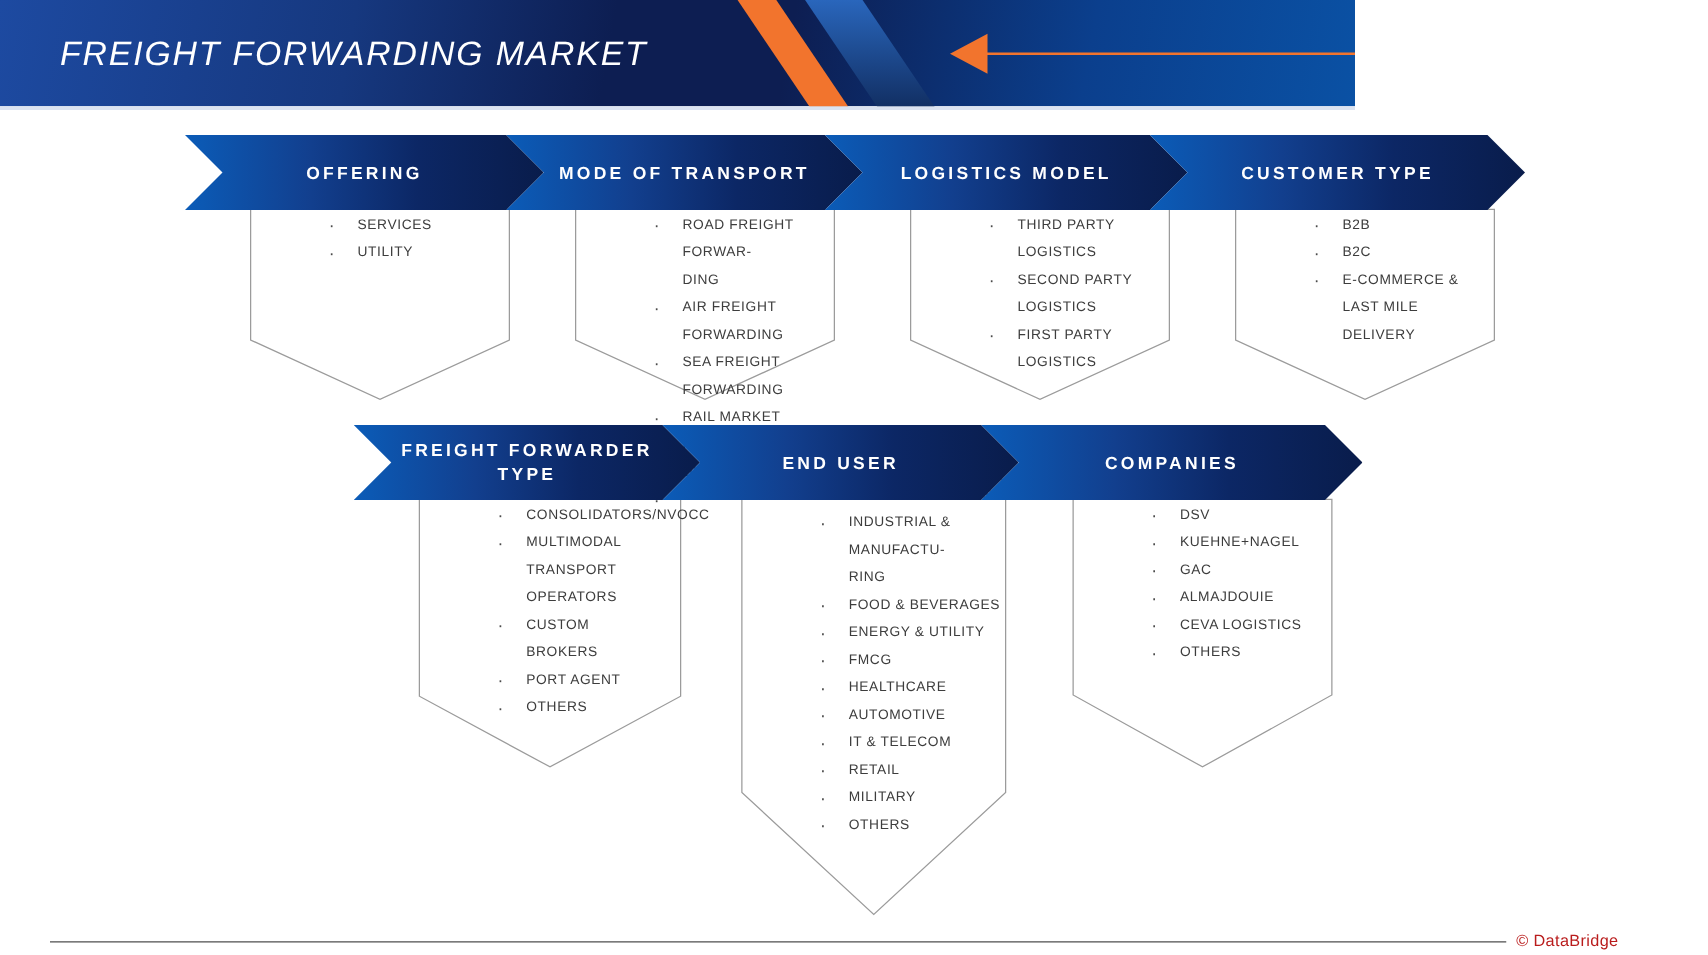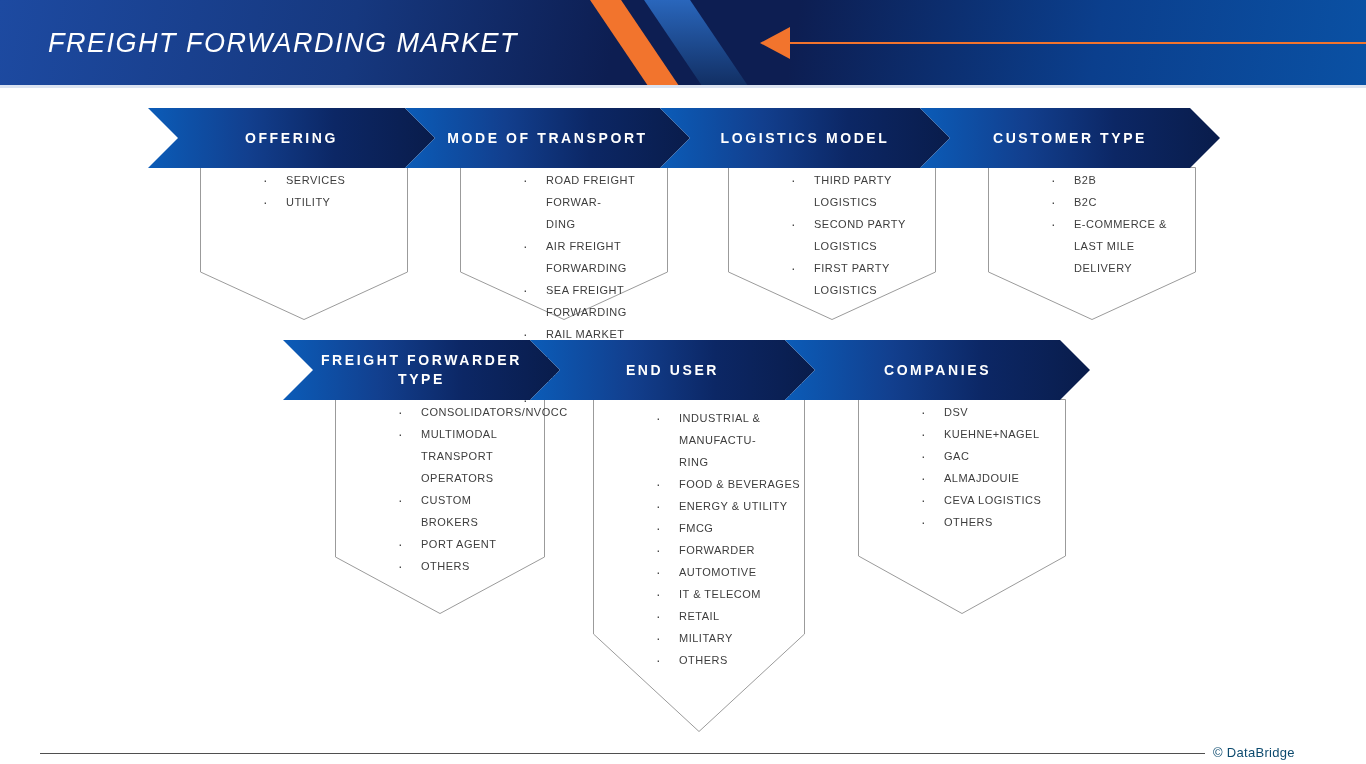--- a/index.html
+++ b/index.html
@@ -6,21 +6,21 @@
   html,body { width:1366px; height:764px; }
   body {
     font-family:"Liberation Sans", sans-serif;
     background:#ffffff;
     position:relative;
     overflow:hidden;
   }
 
   
   .header {
-    position:absolute; left:0; top:0; width:1366px; height:88px;
+    position:absolute; left:0; top:0; width:1084px; height:88px;
     background:linear-gradient(100deg,#1d4aa1 0%,#16387f 26%,#0d1e52 45%,#0d1e52 58%,#0b3f8d 80%,#0a51a4 100%);
     border-bottom:3px solid #dbe3f1;
     overflow:hidden;
   }
   .stripe-orange {
     position:absolute; left:586px; top:-6px; width:31px; height:100px;
     background:#f2742d; transform:skewX(34deg); transform-origin:0 0;
   }
   .stripe-blue {
     position:absolute; left:640px; top:-6px; width:46px; height:100px;
@@ -74,21 +74,21 @@
     color:#4a4a4a; font-size:14px; line-height:22px;
   }
 
   
   .footer-line {
     position:absolute; left:40px; top:753px; width:1165px; height:1px;
     background:#4f4f4f;
   }
   .footer-credit {
     position:absolute; left:1213px; top:745px;
-    font-size:13px; color:#0c4a6e; letter-spacing:0.3px;
+    font-size:13px; color:#b91c1c; letter-spacing:0.3px;
   }
 </style>
 </head>
 <body>
 
 <div class="header">
   <div class="stripe-orange"></div>
   <div class="stripe-blue"></div>
   <div class="page-title">FREIGHT FORWARDING MARKET</div>
   <div class="arrow-left"></div>
@@ -185,21 +185,21 @@
   <svg width="212" height="349">
     <polygon points="0.5,0.5 211.5,0.5 211.5,251 106,348.5 0.5,251" fill="none" stroke="#9b9b9b" stroke-width="1"></polygon>
   </svg>
   <ul>
     <li>OIL AND GAS INDUSTRY</li>
     <li>INDUSTRIAL &amp; MANUFACTU-
 RING</li>
     <li>FOOD &amp; BEVERAGES</li>
     <li>ENERGY &amp; UTILITY</li>
     <li>FMCG</li>
-    <li>FORWARDER</li>
+    <li>HEALTHCARE</li>
     <li>AUTOMOTIVE</li>
     <li>IT &amp; TELECOM</li>
     <li>RETAIL</li>
     <li>MILITARY</li>
     <li>OTHERS</li>
   </ul>
 </div>
 
 <div class="pent" style="left:858px;top:399px;width:208px;height:215px">
   <svg width="208" height="215">

